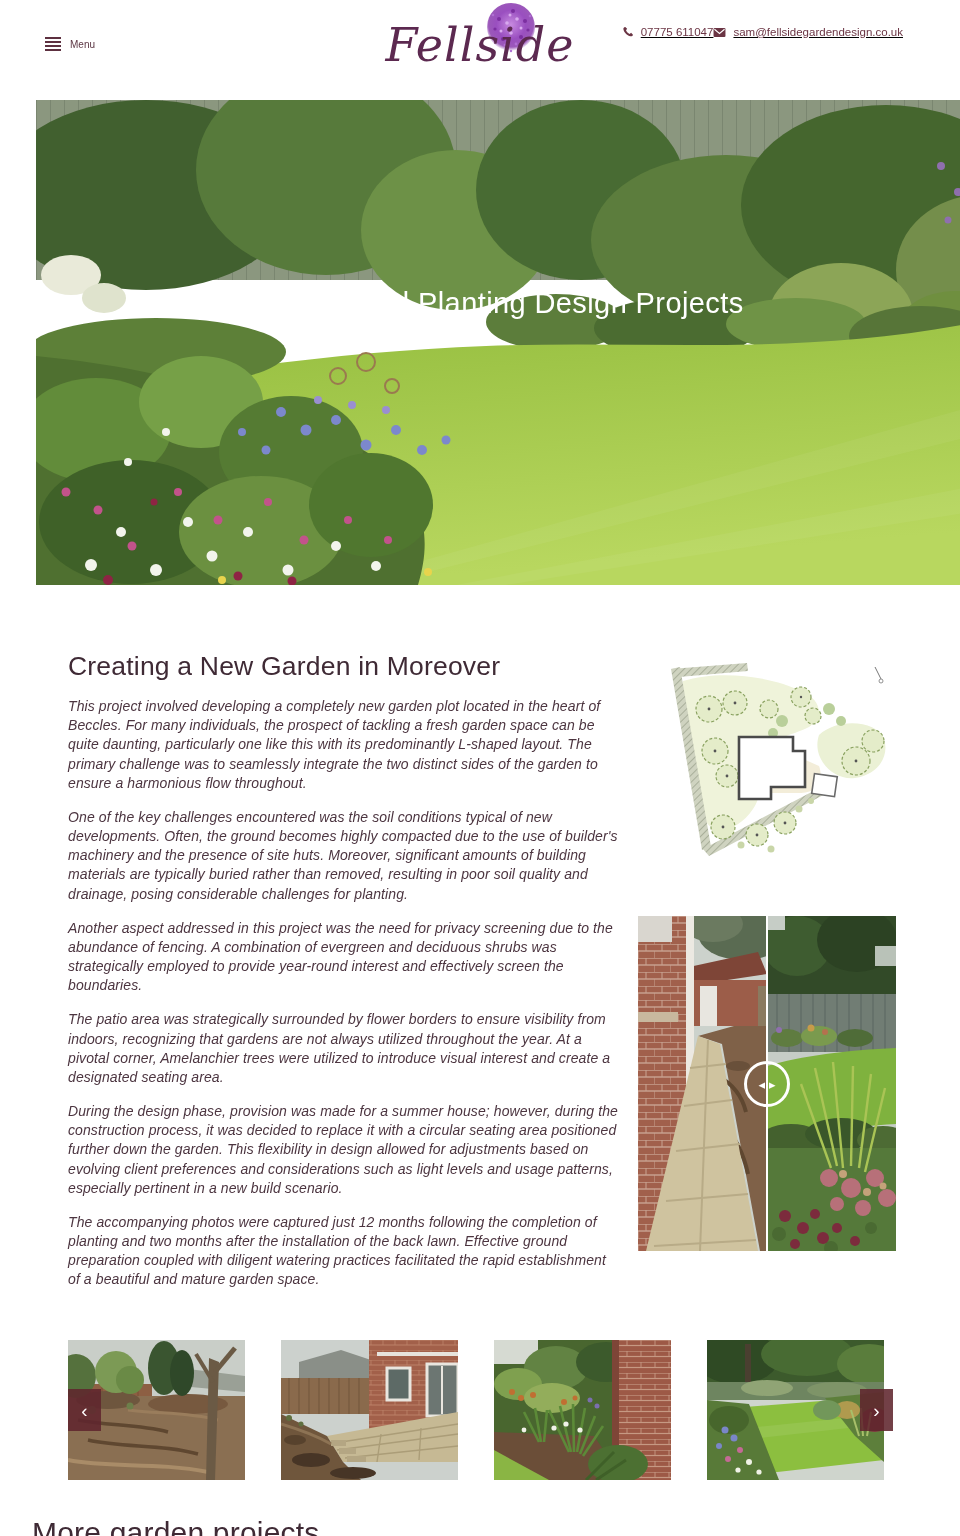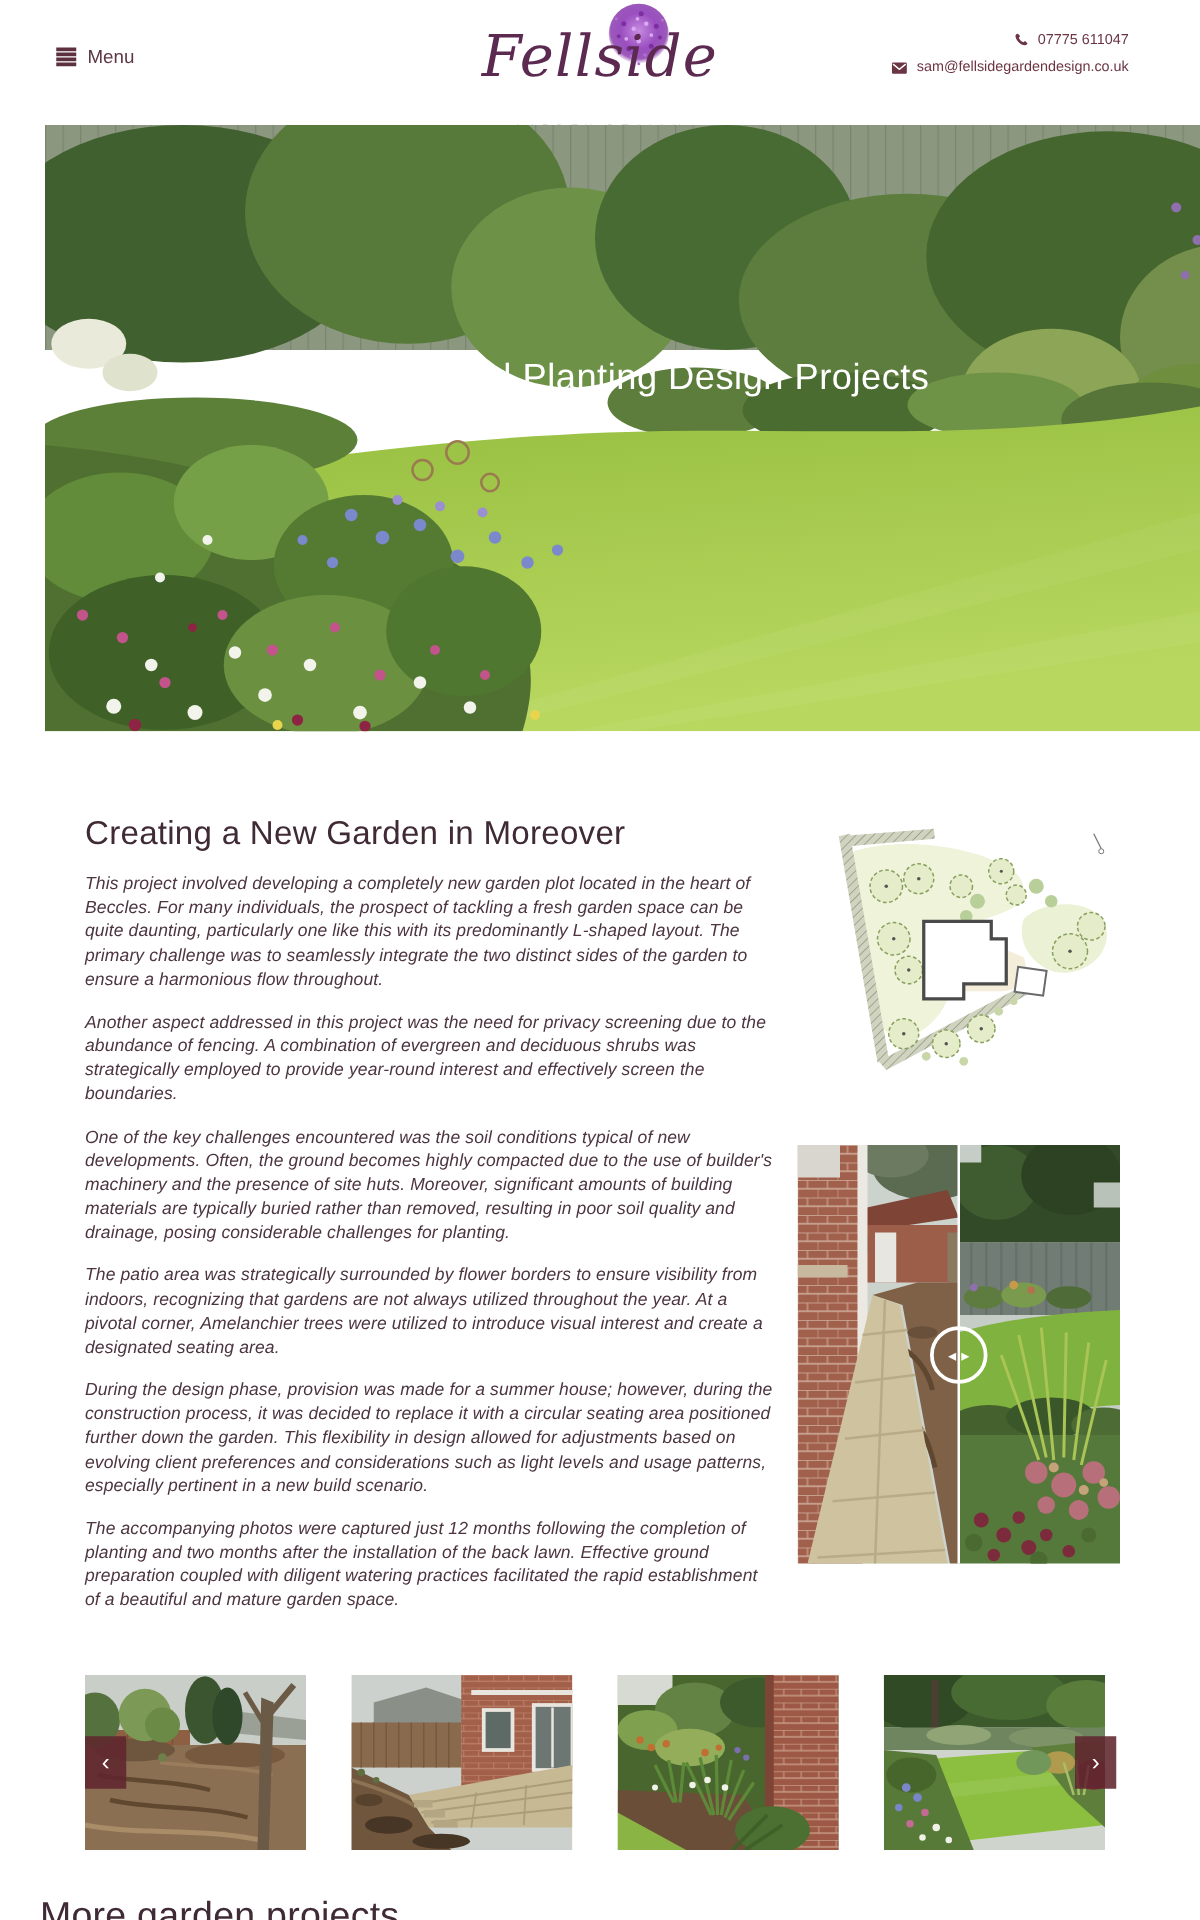--- a/index.html
+++ b/index.html
@@ -3,29 +3,29 @@
 <meta charset="utf-8">
 <style>
   * { box-sizing: border-box; margin: 0; padding: 0; }
   html,body { width: 960px; background: #ffffff; }
   body { font-family: "Liberation Sans", sans-serif; overflow: hidden; }
   .page { position: relative; width: 960px; height: 1536px; background: #fff; overflow: hidden; }
 
   
   header { position: relative; height: 100px; background: #fff; }
   .menu-toggle { position: absolute; left: 45px; top: 37px; display: flex; align-items: center; gap: 9px;
-                 color: #5d3744; font-size: 15px; cursor: pointer; background: none; border: none; text-align: center; }
+                 color: #5d3744; font-size: 10px; cursor: pointer; background: none; border: none; text-align: center; }
   .hamburger { display: flex; flex-direction: column; gap: 1.5px; }
   .hamburger i { display: block; width: 16px; height: 2.4px; background: #5d3040; }
   .logo { position: absolute; left: 50%; top: 0; transform: translateX(-50%); width: 210px; height: 116px; text-align: center; cursor: pointer; }
   .logo-script { position: absolute; left: 0; right: 0; top: 18px; font-family: "DejaVu Serif", serif; font-style: italic;
                  font-size: 46px; color: #5c2950; letter-spacing: 1px; }
   .logo-allium { position: absolute; left: 108px; top: 1px; width: 56px; height: 56px; }
   .logo-tagline { position: absolute; left: 0; right: 0; bottom: 7px; font-size: 9.5px; letter-spacing: 4.5px; color: #8b8b8b; }
-  .contact { position: absolute; right: 57px; top: 26px; display: flex; flex-direction: column; align-items: flex-end; gap: 10px; }
+  .contact { position: absolute; right: 57px; top: 26px; display: flex; flex-direction: row; align-items: flex-end; gap: 0; text-decoration: underline; }
   .contact-row { display: flex; align-items: center; gap: 7px; color: #6b3544; font-size: 11.5px; text-decoration: none; cursor: pointer; }
   .contact-row svg { display: block; }
 
   
   .hero { position: relative; height: 523px; overflow: hidden; margin-left: 36px; }
   .hero > svg { display: block; width: 960px; height: 485px; }
   .hero-title { position: absolute; left: 0; right: 0; top: 203px; transform: translateY(-50%);
                 text-align: center; color: #ffffff; font-size: 29px; font-weight: 400; letter-spacing: 0.4px; }
 
   
@@ -252,22 +252,22 @@
         </g>
       <circle cx="945" cy="320" r="5" fill="#c27792"></circle>
     </svg>
     <h1 class="hero-title">Garden and Planting Design Projects</h1>
   </section>
 
   <div class="main">
     <article class="article">
       <h2>Creating a New Garden in Moreover</h2>
       <p>This project involved developing a completely new garden plot located in the heart of Beccles. For many individuals, the prospect of tackling a fresh garden space can be quite daunting, particularly one like this with its predominantly L-shaped layout. The primary challenge was to seamlessly integrate the two distinct sides of the garden to ensure a harmonious flow throughout.</p>
+      <p>One of the key challenges encountered was the soil conditions typical of new developments. Often, the ground becomes highly compacted due to the use of builder's machinery and the presence of site huts. Moreover, significant amounts of building materials are typically buried rather than removed, resulting in poor soil quality and drainage, posing considerable challenges for planting.</p>
       <p>Another aspect addressed in this project was the need for privacy screening due to the abundance of fencing. A combination of evergreen and deciduous shrubs was strategically employed to provide year-round interest and effectively screen the boundaries.</p>
-      <p>One of the key challenges encountered was the soil conditions typical of new developments. Often, the ground becomes highly compacted due to the use of builder's machinery and the presence of site huts. Moreover, significant amounts of building materials are typically buried rather than removed, resulting in poor soil quality and drainage, posing considerable challenges for planting.</p>
       <p>The patio area was strategically surrounded by flower borders to ensure visibility from indoors, recognizing that gardens are not always utilized throughout the year. At a pivotal corner, Amelanchier trees were utilized to introduce visual interest and create a designated seating area.</p>
       <p>During the design phase, provision was made for a summer house; however, during the construction process, it was decided to replace it with a circular seating area positioned further down the garden. This flexibility in design allowed for adjustments based on evolving client preferences and considerations such as light levels and usage patterns, especially pertinent in a new build scenario.</p>
       <p>The accompanying photos were captured just 12 months following the completion of planting and two months after the installation of the back lawn. Effective ground preparation coupled with diligent watering practices facilitated the rapid establishment of a beautiful and mature garden space.</p>
     </article>
 
     <aside class="aside">
 
       <figure class="plan" aria-label="Garden design plan drawing">
         <svg viewBox="0 0 240 212">
           <defs>

